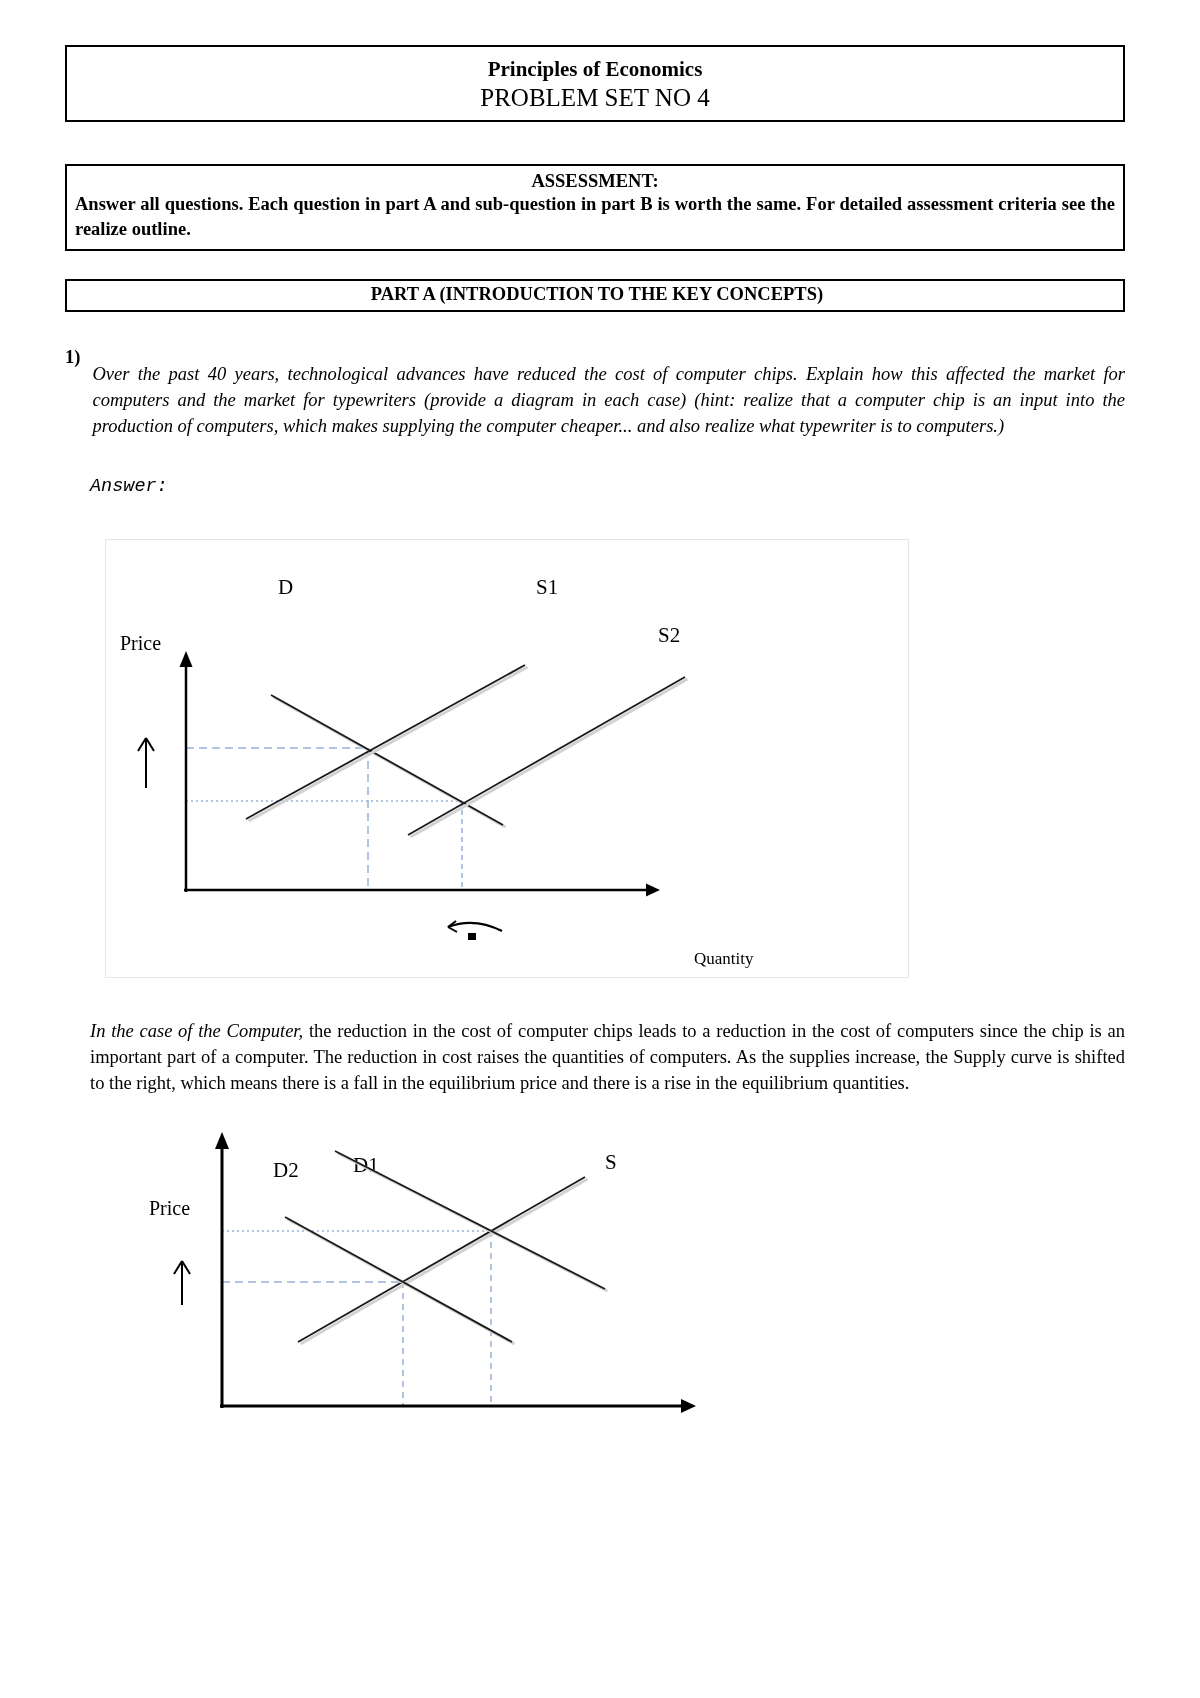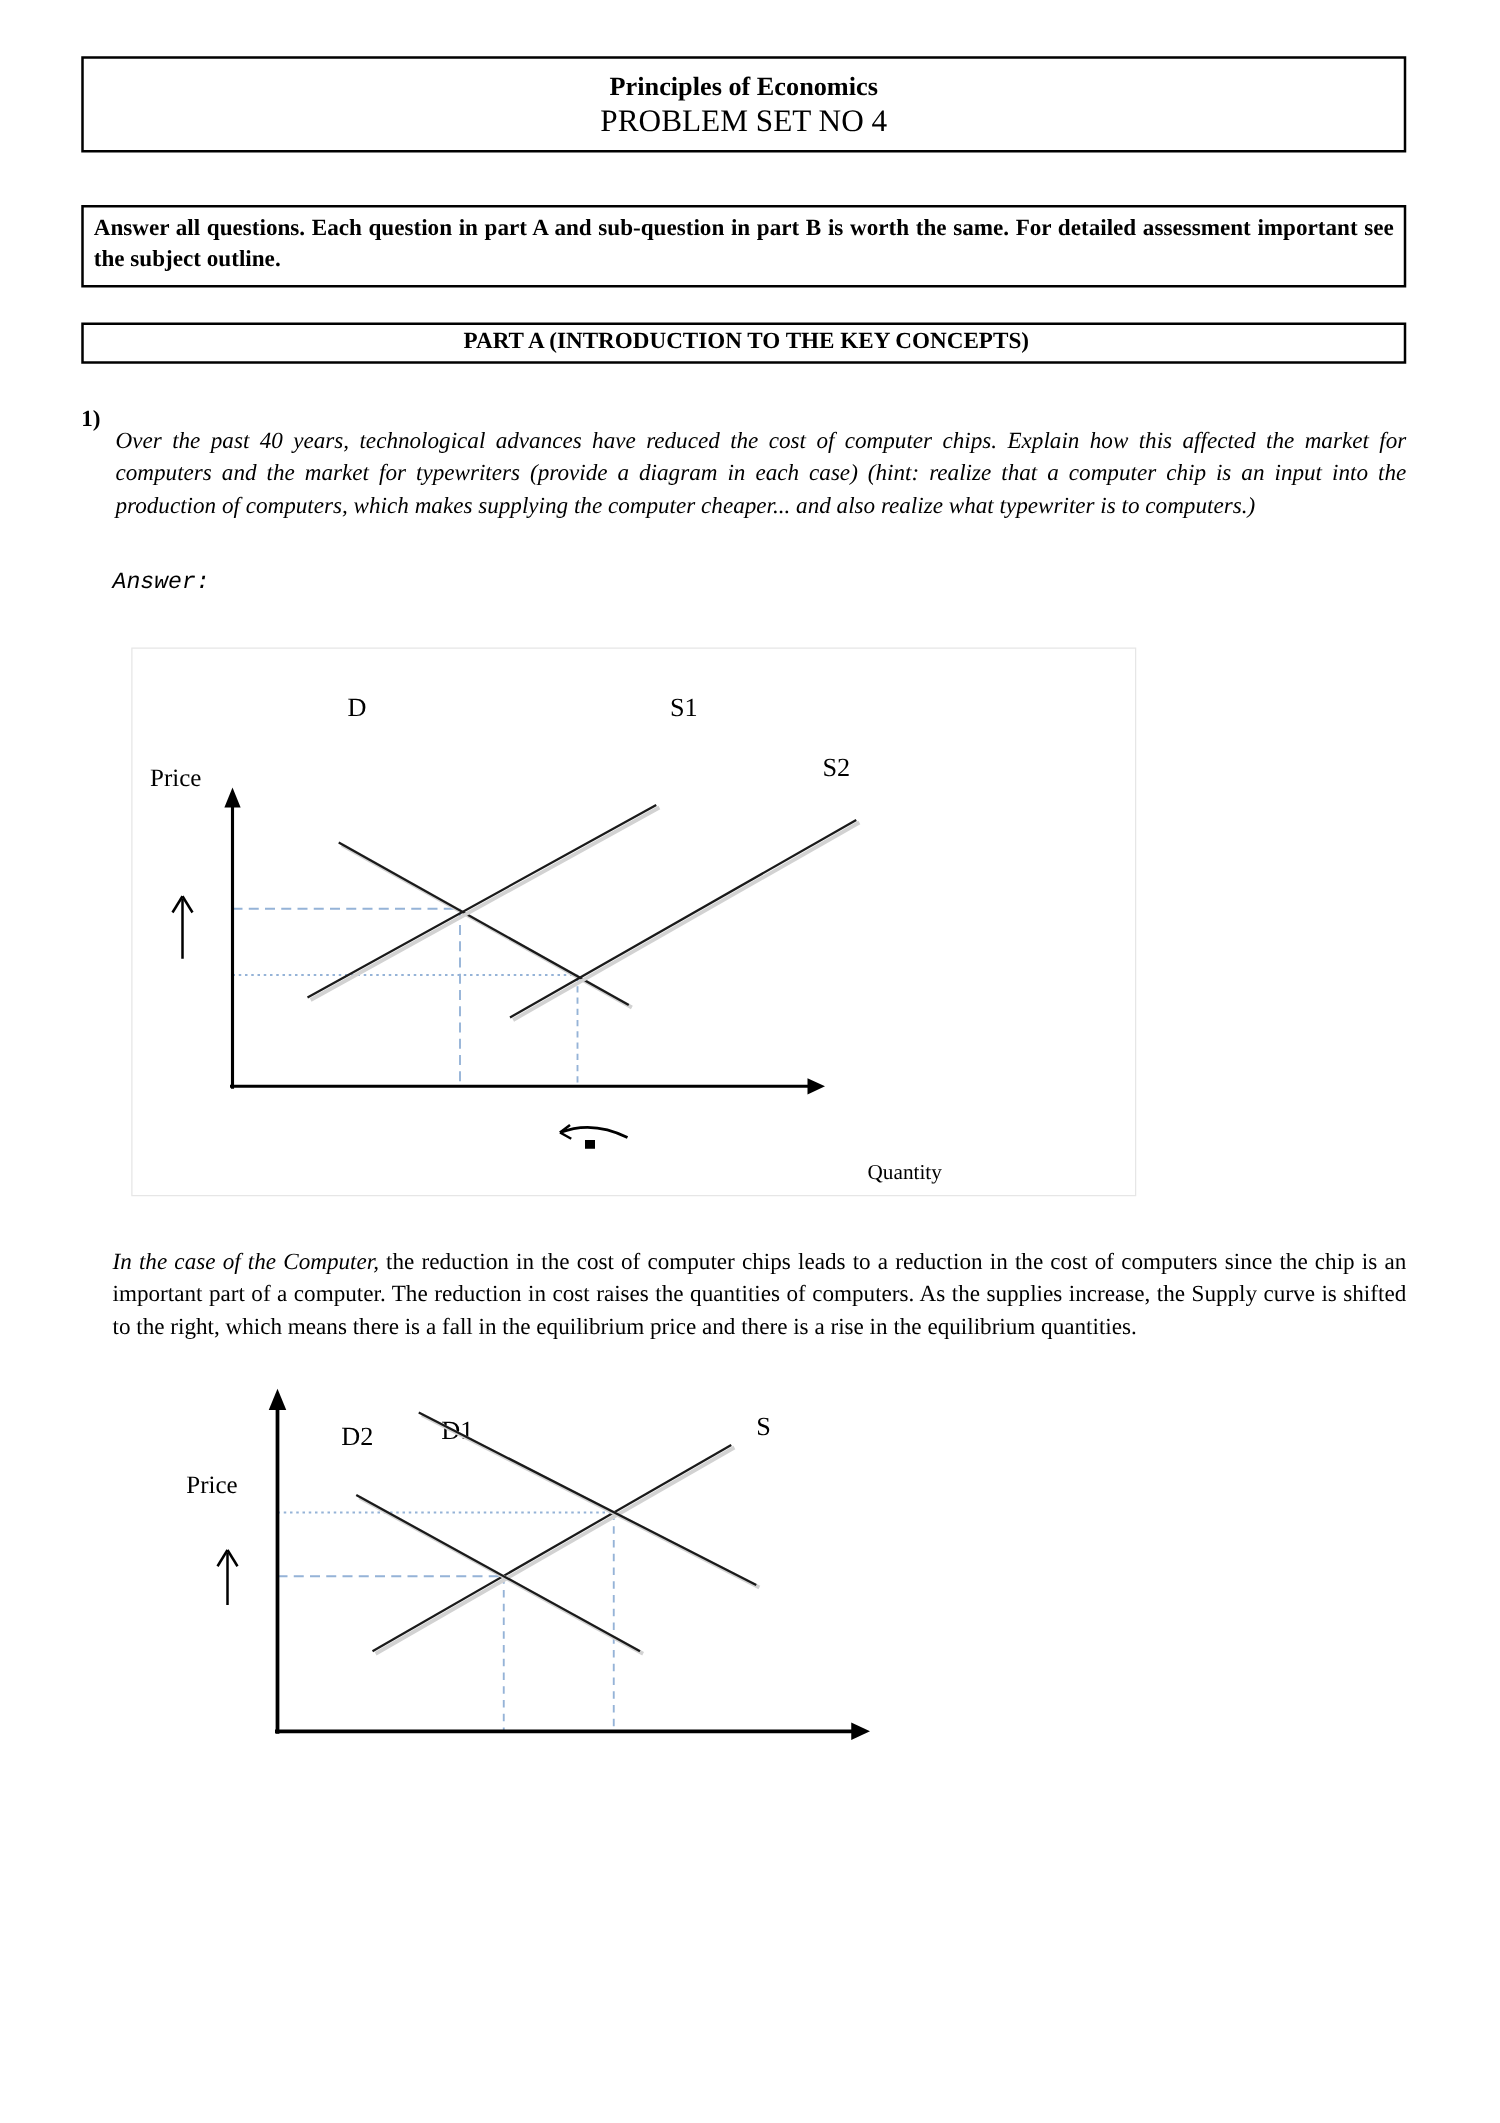--- a/index.html
+++ b/index.html
@@ -112,21 +112,22 @@
 <body>
 
 <div class="page">
 
   <div class="header-box">
     <div class="doc-title">Principles of Economics</div>
     <div class="doc-subtitle">PROBLEM SET NO 4</div>
   </div>
 
   <div class="assessment-box">
-    <div class="assessment-body">Answer all questions. Each question in part A and sub-question in part B is worth the same. For detailed assessment important see the subject outline.</div>
+    <div class="assessment-heading">ASSESSMENT:</div>
+    <div class="assessment-body">Answer all questions. Each question in part A and sub-question in part B is worth the same. For detailed assessment criteria see the realize outline.</div>
   </div>
 
   <div class="part-a-box">
     <div>PART A (INTRODUCTION TO THE KEY CONCEPTS)</div>
   </div>
 
   <div class="question">
     <div class="question-number">1)</div>
     <div class="question-text">Over the past 40 years, technological advances have reduced the cost of computer chips. Explain how this affected the market for computers and the market for typewriters (provide a diagram in each case) (hint: realize that a computer chip is an input into the production of computers, which makes supplying the computer cheaper... and also realize what typewriter is to computers.)</div>
   </div>

